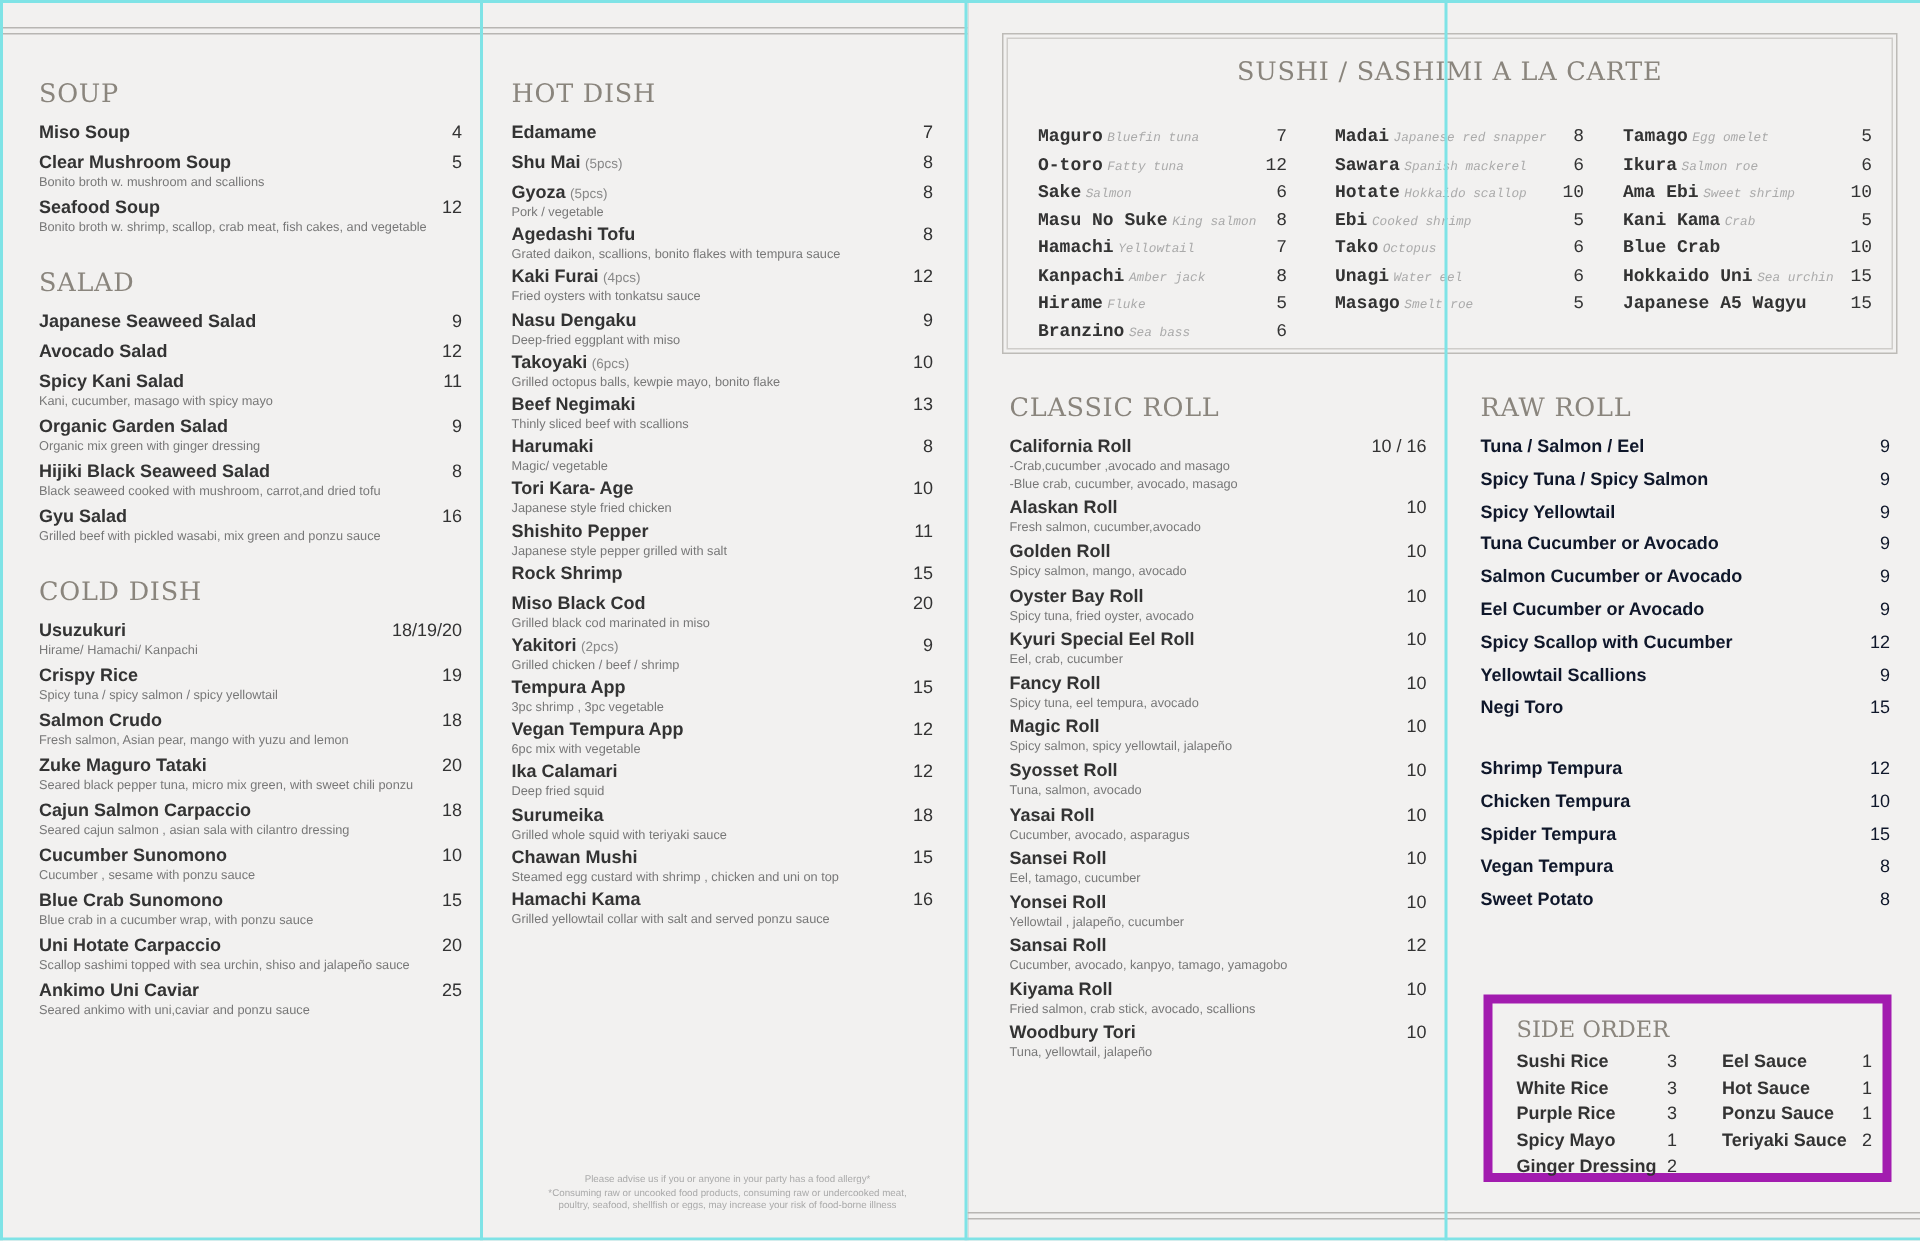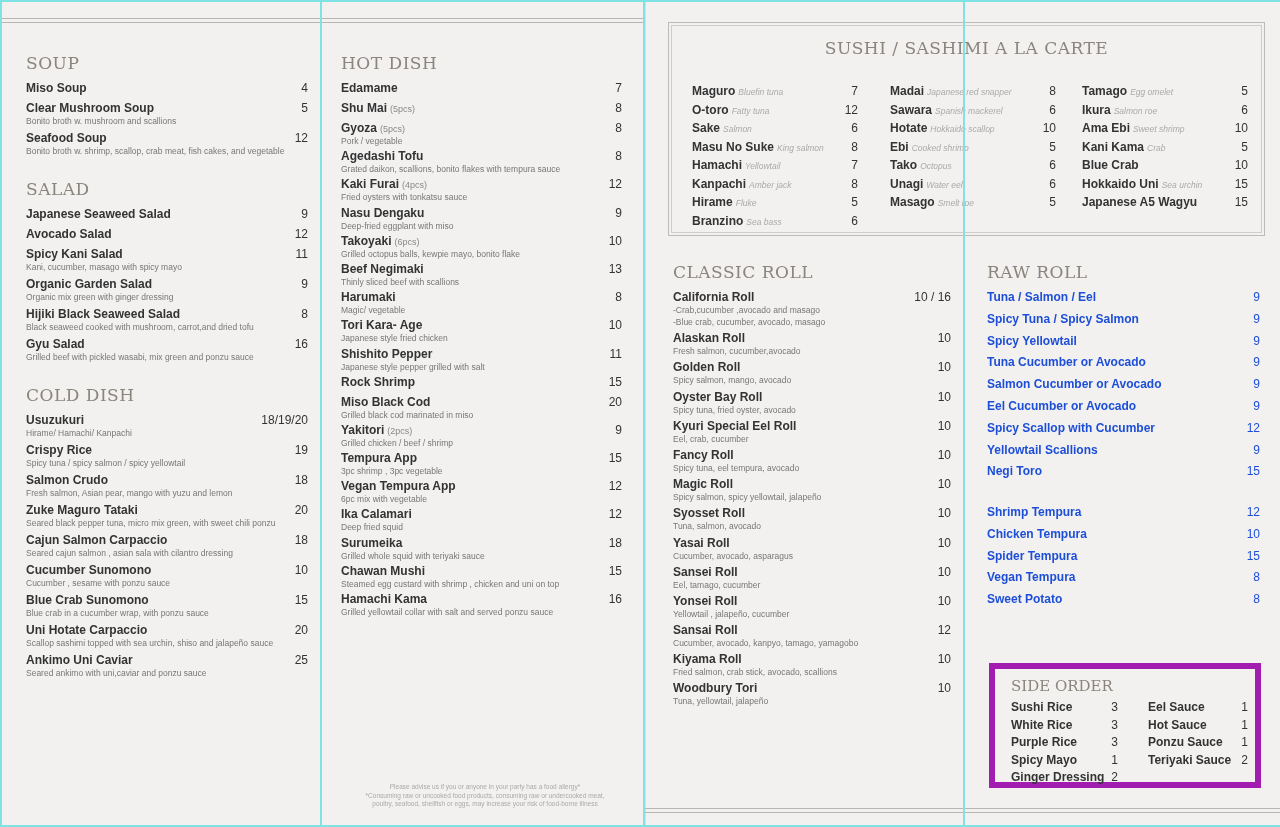--- a/index.html
+++ b/index.html
@@ -47,26 +47,26 @@
   .sushi-inner { border: 1px solid #cfcdca; width: 100%; height: 100%; position: relative; }
   .sushi-title {
     position: absolute; top: 12px; left: 0; width: 100%; text-align: center;
     font-family: "DejaVu Serif", serif; color: #8a857d; font-size: 17px; letter-spacing: 0.5px;
   }
   .sushi-note {
     position: absolute; top: 34px; left: 0; width: 100%; text-align: center;
     font-size: 9.5px; color: #999; letter-spacing: 0.3px;
   }
   .sushi-col { position: absolute; top: 58px; }
-  .s-row { display: flex; justify-content: space-between; height: 18.5px; align-items: baseline; }
+  .s-row { display: flex; justify-content: space-between; height: 18.5px; align-items: baseline; font-family: Liberation Mono, monospace; }
   .s-name { font-size: 12px; font-weight: bold; color: #333; }
   .s-sub { font-size: 8.5px; font-style: italic; color: #aaa; font-weight: normal; margin-left: 3px; }
   .s-price { font-size: 12px; color: #333; }
 
-  .simple-row { display: flex; justify-content: space-between; height: 21.8px; align-items: baseline; font-size: 12px; color: #1d4ed8; }
+  .simple-row { display: flex; justify-content: space-between; height: 21.8px; align-items: baseline; font-size: 12px; color: #0f172a; }
   .simple-row .n { font-weight: bold; }
 
   .side-box {
     position: absolute; left: 989px; top: 663px; width: 272px; height: 125px;
     border: 6px solid #a21caf;
   }
   .side-title {
     position: absolute; left: 16px; top: 8px;
     font-family: "DejaVu Serif", serif; color: #8a857d; font-size: 15px;
   }

